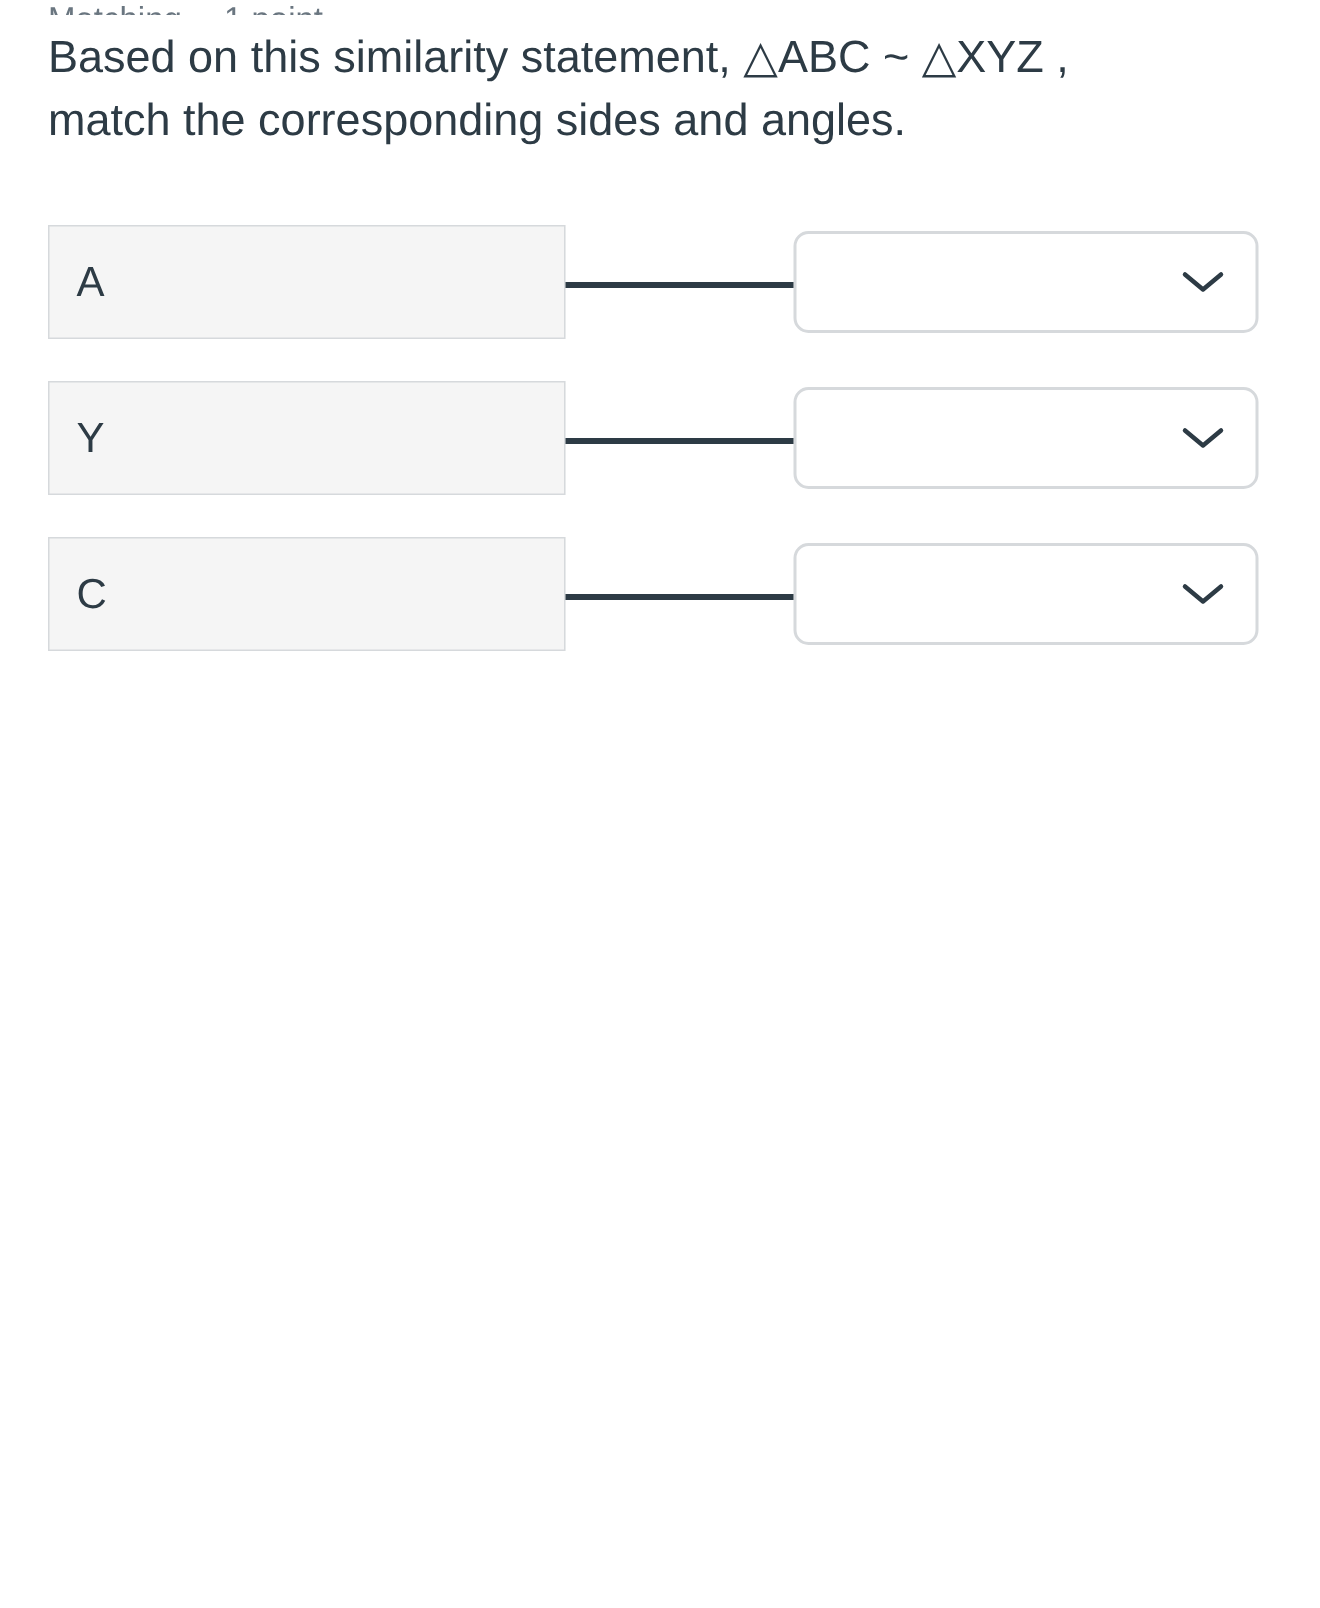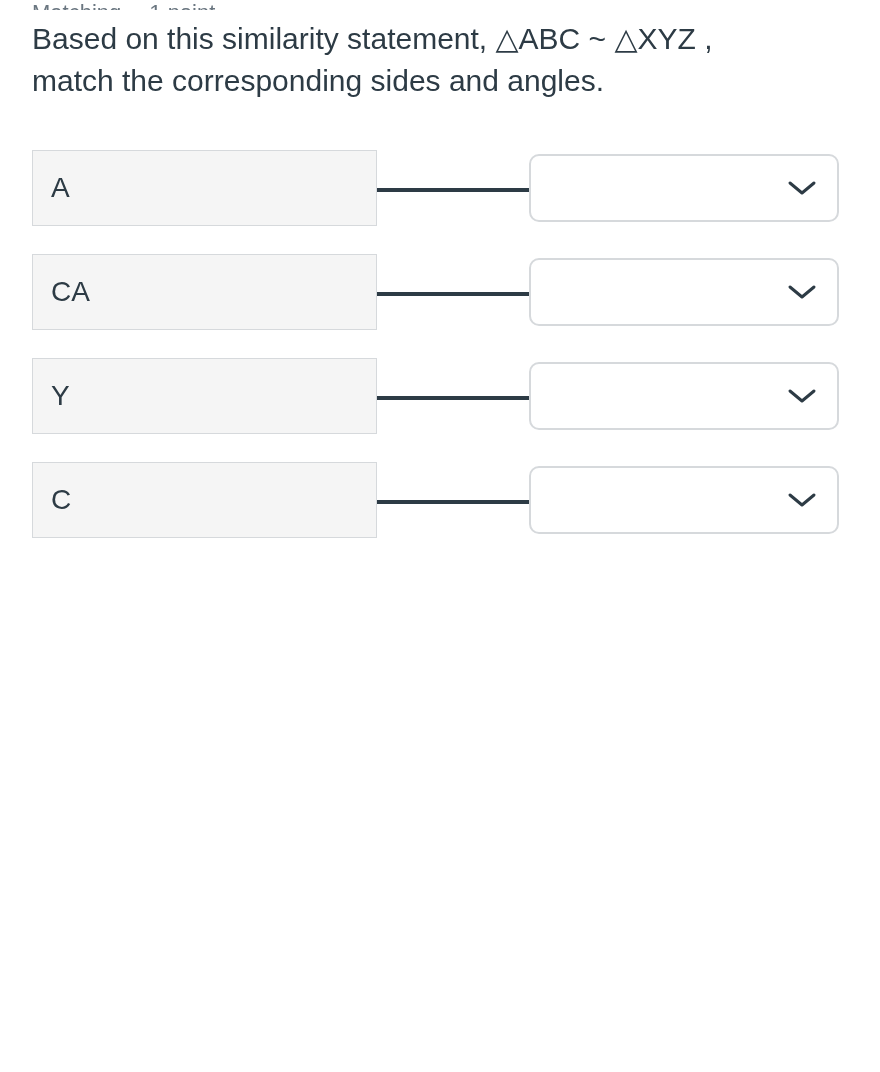--- a/index.html
+++ b/index.html
@@ -109,33 +109,20 @@
         <span class="chevron-down">
           <svg viewBox="0 0 30 16" fill="none" stroke="currentColor" stroke-width="3" stroke-linecap="round" stroke-linejoin="round">
               <polyline points="3,3 15,13 27,3"></polyline>
             </svg>
         </span>
       </div>
     </div>
 
 
 
-    <div class="match-row">
-      <div class="match-label">
-        <span>CA</span>
-      </div>
-      <div class="connector"></div>
-      <div class="match-select">
-        <span class="chevron-down">
-          <svg viewBox="0 0 30 16" fill="none" stroke="currentColor" stroke-width="3" stroke-linecap="round" stroke-linejoin="round">
-              <polyline points="3,3 15,13 27,3"></polyline>
-            </svg>
-        </span>
-      </div>
-    </div>
 
     <div class="match-row">
       <div class="match-label">
         <span>Y</span>
       </div>
       <div class="connector"></div>
       <div class="match-select">
         <span class="chevron-down">
           <svg viewBox="0 0 30 16" fill="none" stroke="currentColor" stroke-width="3" stroke-linecap="round" stroke-linejoin="round">
               <polyline points="3,3 15,13 27,3"></polyline>

